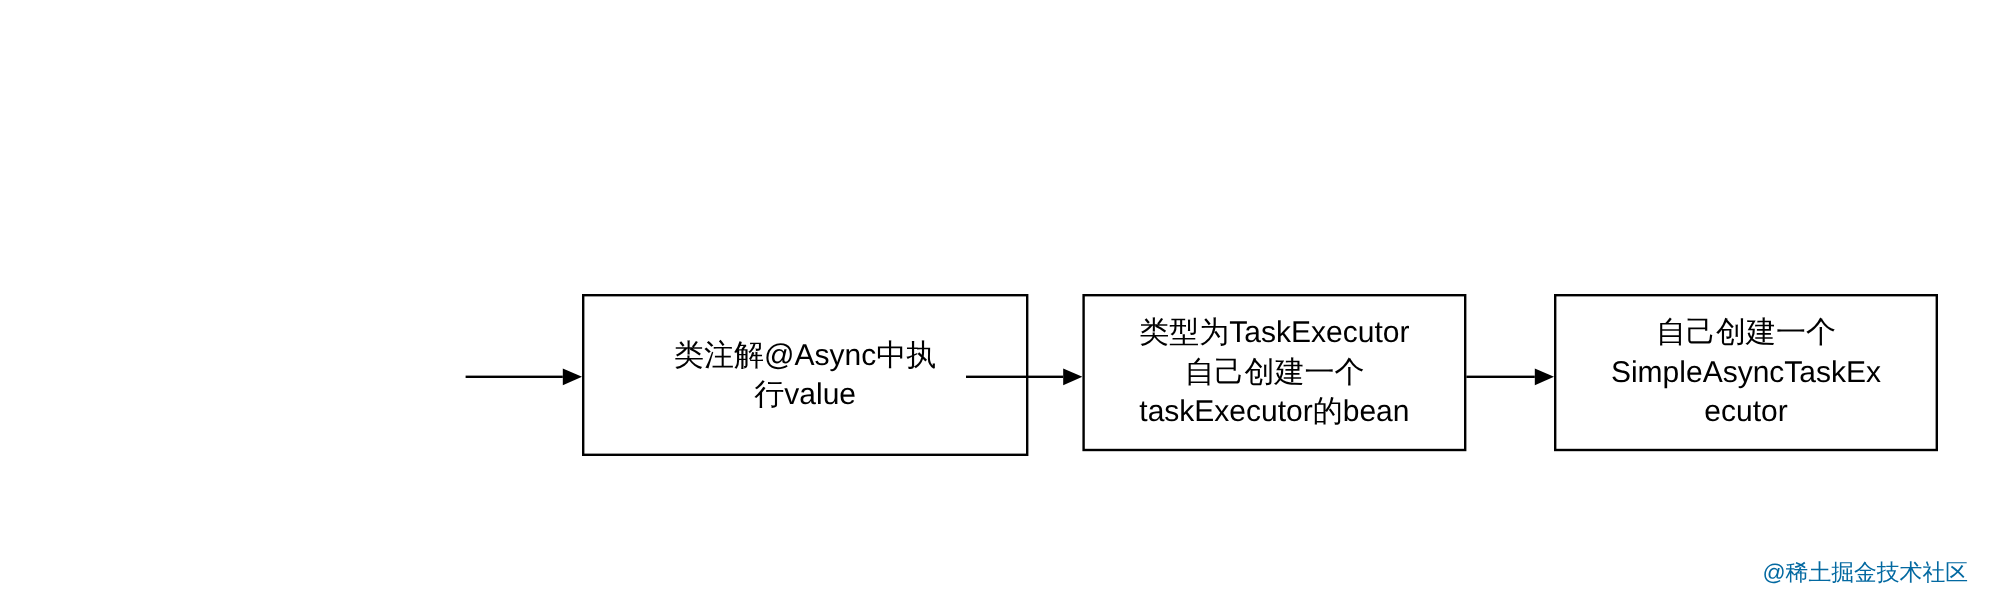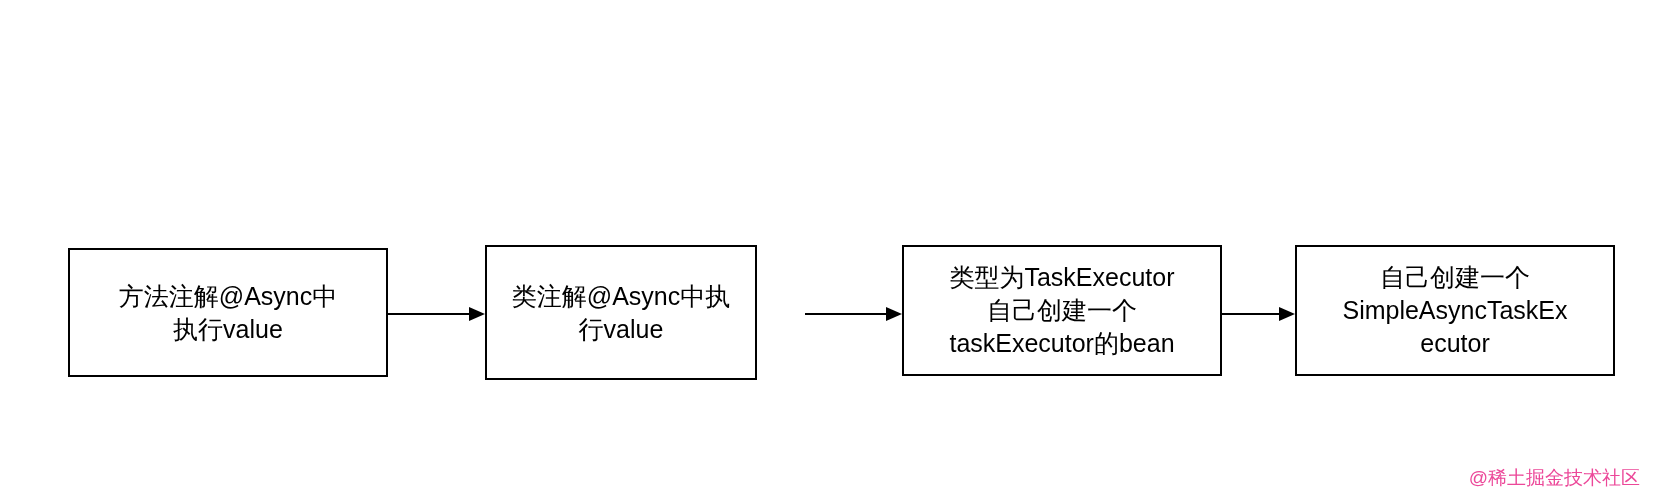--- a/index.html
+++ b/index.html
@@ -39,21 +39,21 @@
     display: block;
     font-size: 25px;
     line-height: 33px;
     color: #000000;
     letter-spacing: 0px;
     white-space: pre-line;
     padding: 0 4px;
   }
   
   #node-1 { left: 68px;   top: 3px;  width: 320px; height: 129px; }
-  #node-2 { left: 485px;  top: 0px;  width: 272px; height: 135px; }
+  #node-2 { left: 485px;  top: 0px;  width: 372px; height: 135px; }
   #node-3 { left: 902px;  top: 0px;  width: 320px; height: 131px; }
   #node-4 { left: 1295px; top: 0px;  width: 320px; height: 131px; }
 
   .connector {
     position: absolute;
     top: 68px;
     height: 2px;
   }
   .connector .shaft {
     position: absolute;
@@ -82,36 +82,32 @@
   #connector-3 { left: 1222px; width: 73px; }
   #connector-3 .shaft { width: 57px; }
   #connector-3 .head  { left: 57px; }
 
   #watermark {
     position: absolute;
     right: 22px;
     bottom: 14px;
     font-size: 19px;
     line-height: 24px;
-    color: #ec4899;
+    color: #0369a1;
     user-select: none;
     white-space: nowrap;
   }
 </style>
 </head>
 <body>
 
 <div id="canvas">
 
   <div class="flow-row">
 
-    <div class="node" id="node-1">
-      <span class="node-label">方法注解@Async中
-执行value</span>
-    </div>
 
     <div class="connector" id="connector-1">
       <span class="shaft"></span>
       <span class="head"></span>
     </div>
 
     <div class="node" id="node-2">
       <span class="node-label">类注解@Async中执
 行value</span>
     </div>

